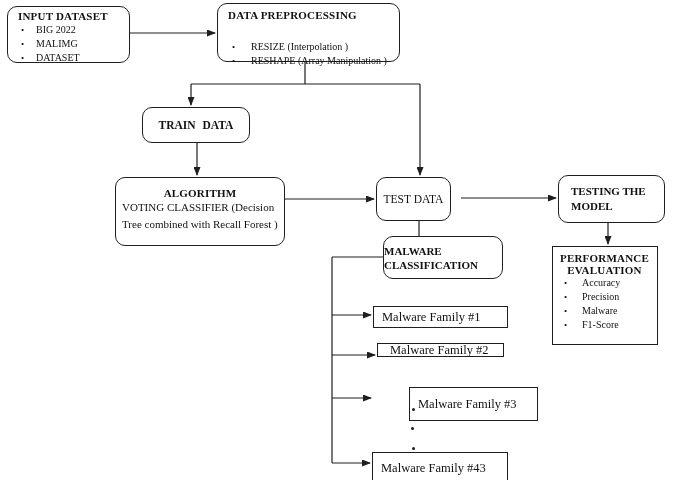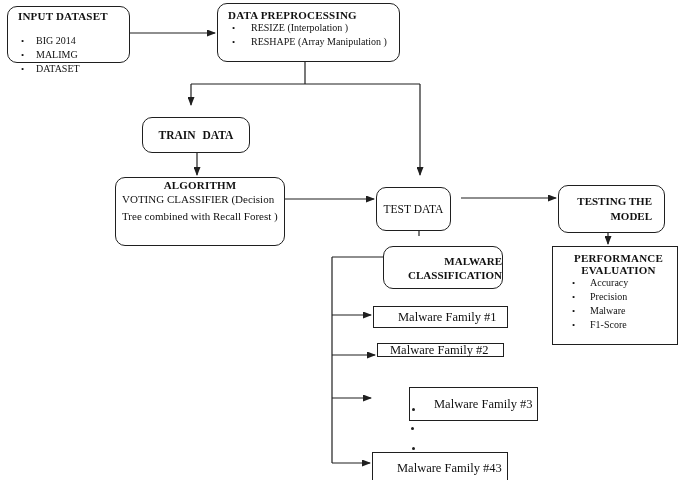--- a/index.html
+++ b/index.html
@@ -7,45 +7,45 @@
     position:relative; width:685px; height:480px; background:#ffffff;
     font-family:"Liberation Serif", serif; color:#111111; overflow:hidden;
   }
   svg.wires { position:absolute; left:0; top:0; width:685px; height:480px; pointer-events:none; }
   .node {
     position:absolute; box-sizing:border-box; background:#ffffff;
     border:1.5px solid #1f1f1f;
   }
   .rounded { border-radius:10px; }
   .thin { border-width:1.2px; }
-  .center { display:flex; align-items:center; justify-content:center; text-align:right;margin-top:10px; }
+  .center { display:flex; align-items:center; justify-content:center; text-align:left; }
   .title { font-weight:bold; font-size:11px; letter-spacing:0.2px; }
   .title-center { font-weight:bold; font-size:11px; text-align:center; letter-spacing:0.2px; }
   .li { display:flex; align-items:baseline; font-size:10px; line-height:13px; }
   .bullet { display:inline-block; font-size:9px; flex:0 0 auto; }
   
   .n-input   { left:7px;   top:6px;   width:123px; height:57px; padding:3px 2px 0 10px; }
   .n-prep    { left:217px; top:3px;   width:183px; height:59px; padding:5px 2px 0 10px; }
   .n-train   { left:142px; top:107px; width:108px; height:36px; font-weight:bold; font-size:11.5px; word-spacing:4px; }
-  .n-algo    { left:115px; top:177px; width:170px; height:69px; padding-top:1px; }
+  .n-algo    { left:115px; top:177px; width:170px; height:69px; padding-top:9px; }
   .n-test    { left:376px; top:177px; width:75px;  height:44px; font-weight:normal; font-size:11.5px; }
   .n-testing { left:558px; top:175px; width:107px; height:48px; font-weight:bold; font-size:11px; line-height:15px; padding:8px 12px; }
-  .n-perf    { left:552px; top:246px; width:126px; height:99px; padding:5px 2px 0 9px; }
+  .n-perf    { left:552px; top:246px; width:106px; height:99px; padding:5px 2px 0 1px; }
   .n-mclass  { left:383px; top:236px; width:120px; height:43px; font-weight:bold; font-size:11px; line-height:14px; }
-  .fam { display:flex; align-items:center; font-size:12.5px; padding-left:24px; }
+  .fam { display:flex; align-items:center; font-size:12.5px; padding-left:8px; }
   .n-fam1  { left:373px; top:306px; width:135px; height:22px; }
   .n-fam2  { left:377px; top:343px; width:127px; height:14px; padding-left:12px; }
   .n-fam3  { left:373px; top:387px; width:129px; height:34px;margin-left:36px; }
   .n-fam43 { left:372px; top:452px; width:136px; height:32px; }
   .n-input .li .bullet { width:15px; padding-left:3px; }
   .n-prep  .li .bullet { width:19px; padding-left:4px; }
   .n-perf  .li { padding-left:10px; }
   .n-perf  .li .bullet { width:18px; }
-  .n-prep .title { margin-bottom:0; }
-  .n-input .title { margin-bottom:12px; }
+  .n-prep .title { margin-bottom:19px; }
+  .n-input .title { margin-bottom:1px; }
   .algo-body { font-size:11px; line-height:17px; padding:0 5px 0 6px; text-align:left; }
   .vdot { position:absolute; width:3px; height:3px; background:#1f1f1f; border-radius:50%; }
   .vd1 { left:412px; top:408px; }
   .vd2 { left:411px; top:427px; }
   .vd3 { left:412px; top:447px; }
 </style>
 </head>
 <body>
 
 <div class="canvas">
@@ -84,21 +84,21 @@
     <line x1="332" y1="315" x2="371" y2="315" stroke="#1f1f1f" stroke-width="1.2" marker-end="url(#ah)"></line>
     <line x1="332" y1="355" x2="375" y2="355" stroke="#1f1f1f" stroke-width="1.2" marker-end="url(#ah)"></line>
     <line x1="332" y1="398" x2="371" y2="398" stroke="#1f1f1f" stroke-width="1.2" marker-end="url(#ah)"></line>
     <line x1="332" y1="463" x2="370" y2="463" stroke="#1f1f1f" stroke-width="1.2" marker-end="url(#ah)"></line>
   </svg>
 
   <div class="node rounded n-input">
     <div class="title">INPUT DATASET</div>
     <div class="li">
       <span class="bullet">•</span>
-      <span>BIG 2014</span>
+      <span>BIG 2022</span>
     </div>
     <div class="li">
       <span class="bullet">•</span>
       <span>MALIMG</span>
     </div>
     <div class="li">
       <span class="bullet">•</span>
       <span>DATASET</span>
     </div>
   </div>

